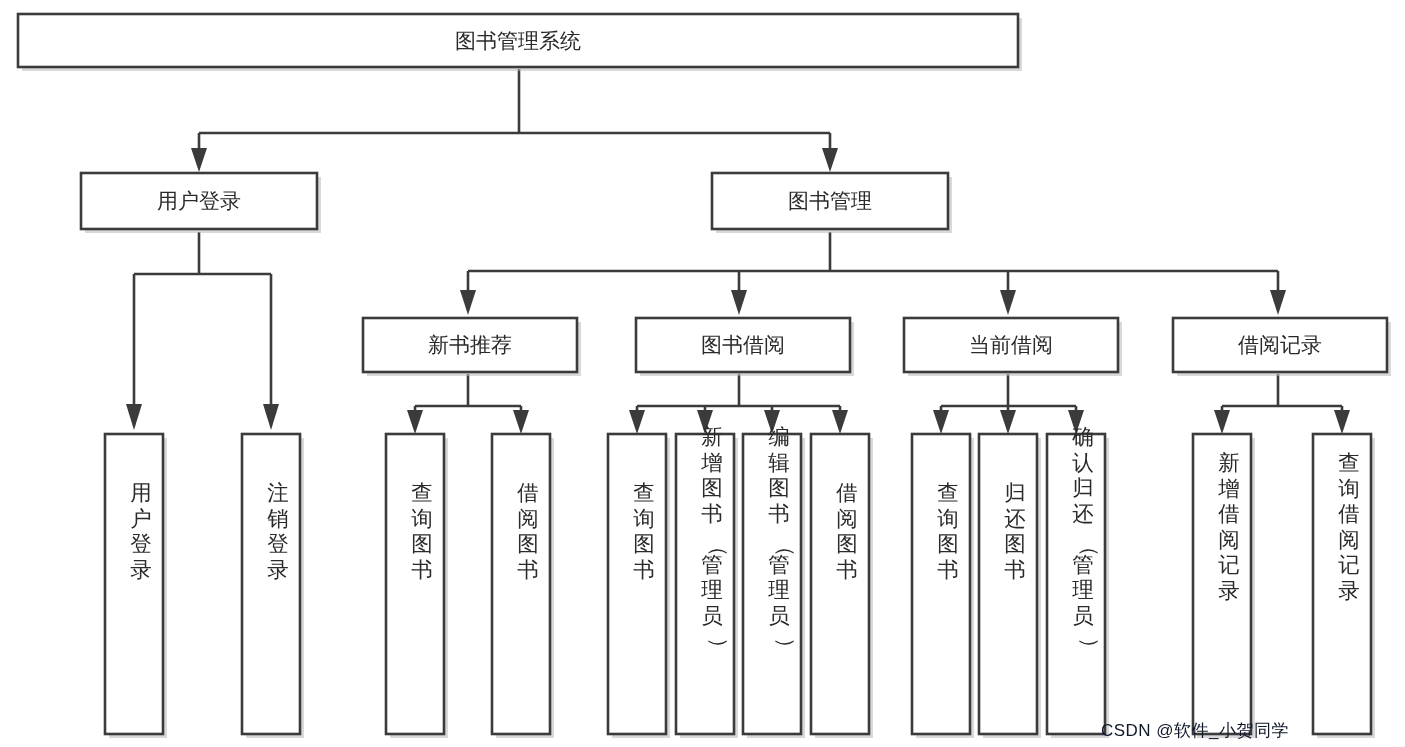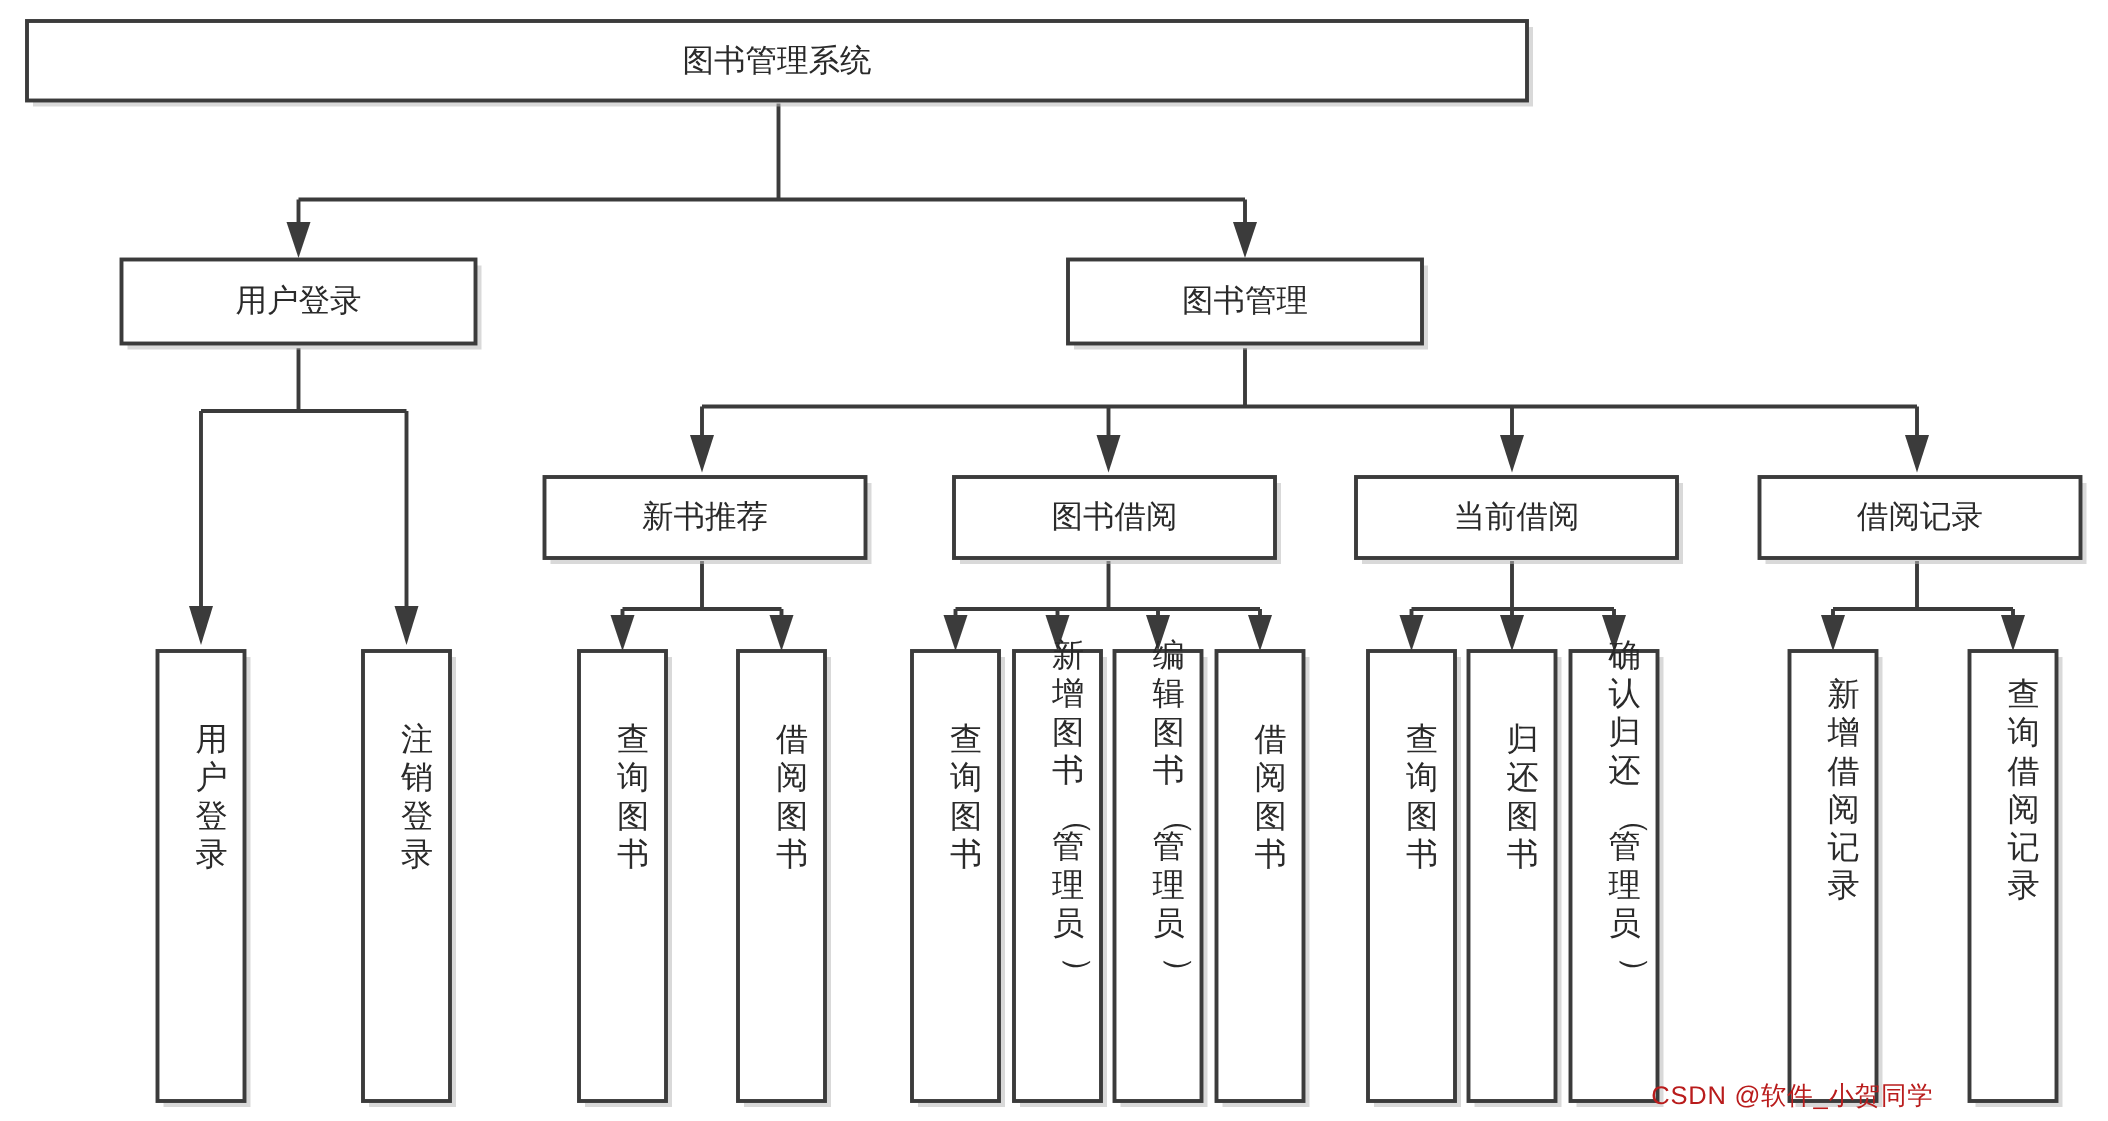--- a/index.html
+++ b/index.html
@@ -48,21 +48,21 @@
     fill: #2a2a2a;
     font-family: "Liberation Sans", "DejaVu Sans", sans-serif;
     font-size: 21px;
     text-anchor: middle;
     dominant-baseline: middle;
   }
   .watermark {
     position: absolute;
     right: 12px;
     bottom: 5px;
-    color: #b91c1c;
+    color: #0f172a;
     font-size: 17px;
     font-family: "Liberation Sans", "DejaVu Sans", sans-serif;
     letter-spacing: 0.5px;
     white-space: nowrap;
     pointer-events: none;
   }
 </style>
 </head>
 <body>
 

